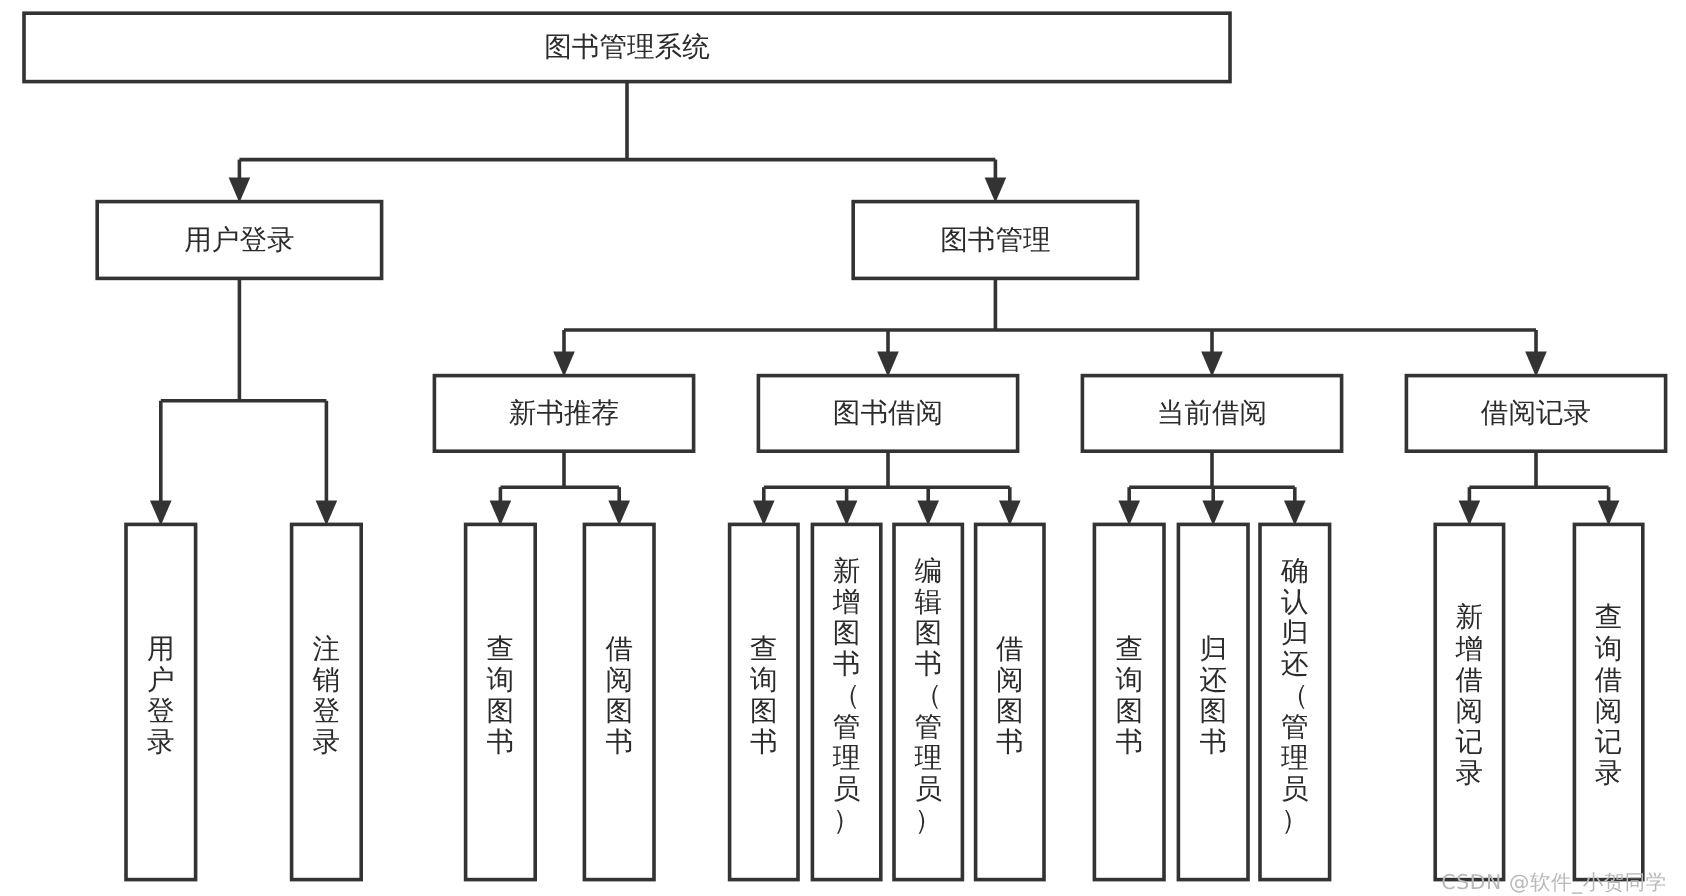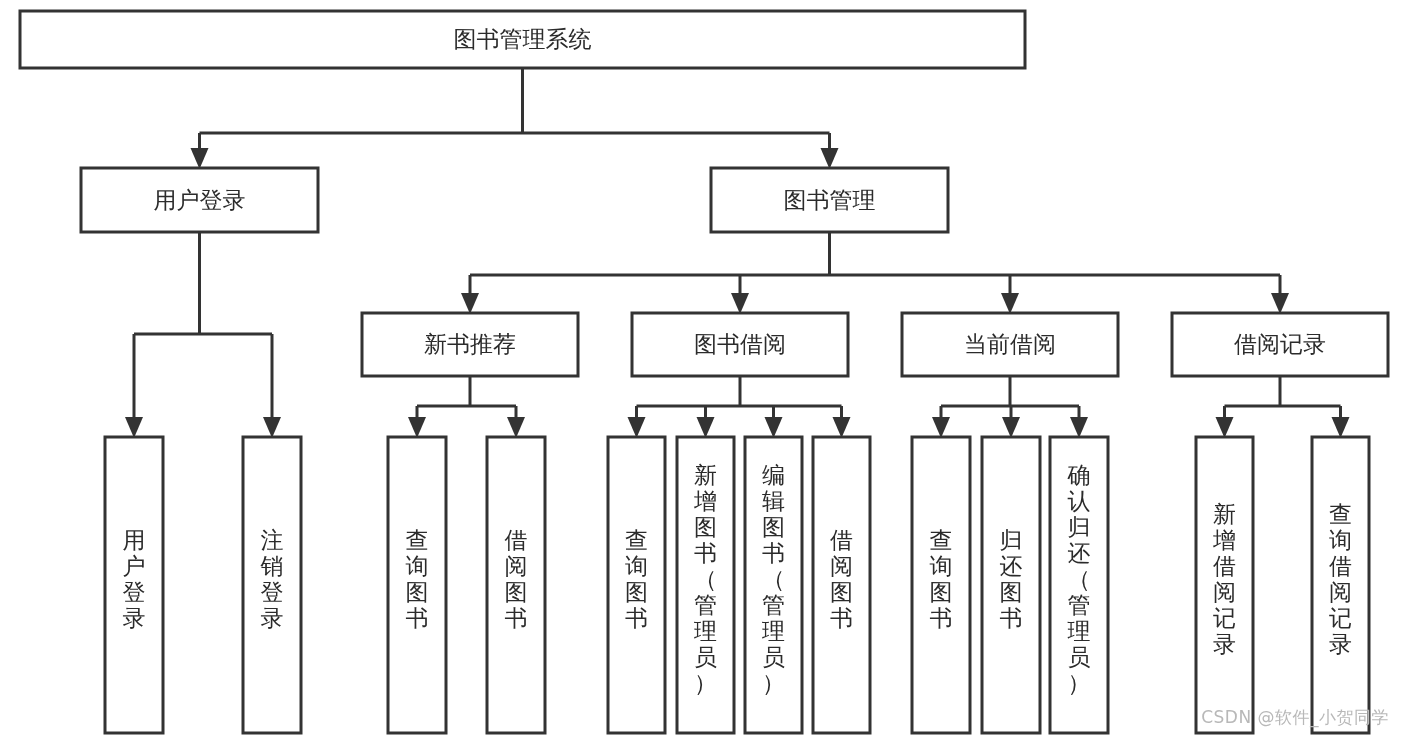--- a/index.html
+++ b/index.html
@@ -52,21 +52,21 @@
   }
   .node-label-vertical {
     fill: #2b2b2b;
     font-family: "DejaVu Sans", "Liberation Sans", sans-serif;
     font-size: 23px;
     text-anchor: middle;
   }
   .watermark-text {
     position: absolute;
     right: 16px;
-    bottom: 18px;
+    bottom: 0;
     font-family: "DejaVu Sans", "Liberation Sans", sans-serif;
     font-size: 17px;
     color: #b8b8b8;
     white-space: nowrap;
     letter-spacing: 0.5px;
     user-select: none;
   }
 </style>
 </head>
 <body>

